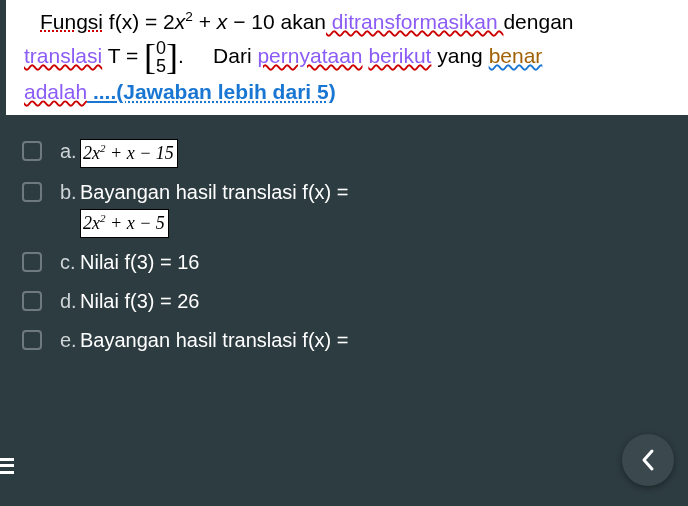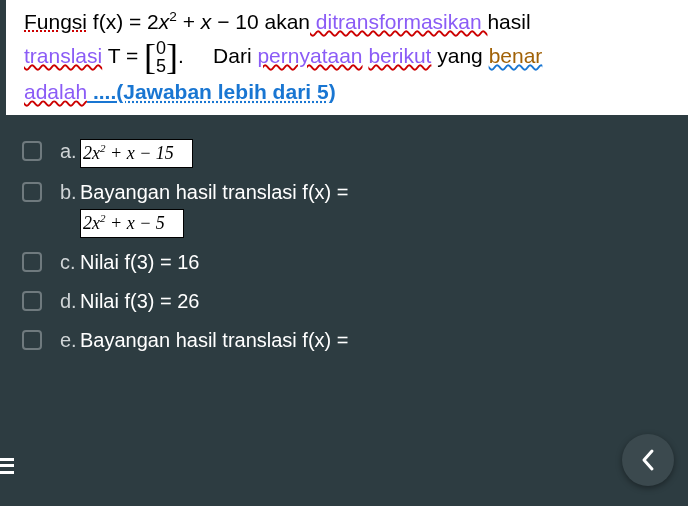--- a/index.html
+++ b/index.html
@@ -13,21 +13,21 @@
       overflow: hidden;
     }
     .question-box {
       background: #fff;
       color: #000;
       padding: 6px 10px 6px 18px;
       margin-left: 6px;
       font-size: 21px;
       line-height: 1.55;
     }
-    .question-box .fn { text-decoration: underline dotted #c00; text-decoration-thickness: 2px; }
+    .question-box .fn { text-decoration: underline dotted #c00; text-decoration-thickness: 2px; margin-left: 16px; }
     .question-box .red-u { color: #8b5cf6; text-decoration: underline wavy #c00; text-decoration-thickness: 1.5px; }
     .question-box .blue-u { color: #a16207; text-decoration: underline wavy #1976d2; text-decoration-thickness: 1.5px; }
     .question-box .blue-bold { color: #1976d2; font-weight: 700; text-decoration: underline; }
     .question-box .inst { text-decoration: underline dotted #1976d2; }
     .matrix {
       display: inline-flex;
       align-items: center;
       vertical-align: middle;
       font-size: 21px;
     }
@@ -61,21 +61,21 @@
       padding-left: 14px;
       color: #cfd4d6;
       font-size: 20px;
     }
     .optbody { flex: 1; }
     .formula {
       display: inline-block;
       background: #fff;
       color: #000;
       border: 1px solid #000;
-      padding: 0 18px 1px 2px;
+      padding: 0 3px 1px 2px;
       font-size: 18px;
       margin-top: 2px;
       font-family: 'Times New Roman', serif;
       font-style: italic;
     }
     .formula .sup { font-size: 11px; vertical-align: super; }
     .fab {
       position: absolute;
       right: 14px;
       bottom: 20px;
@@ -106,21 +106,21 @@
       background: #fff;
       width: 100%;
     }
     sup { font-size: 0.65em; }
   </style>
 </head>
 <body>
 
 <div class="question-box">
   <div>
-    <span class="fn">Fungsi</span><span> f(x) = 2<i>x</i><sup>2</sup> + <i>x</i> − 10 </span><span>akan</span><span class="red-u"> ditransformasikan </span><span>hasil</span>
+    <span class="fn">Fungsi</span><span> f(x) = 2<i>x</i><sup>2</sup> + <i>x</i> − 10 </span><span>akan</span><span class="red-u"> ditransformasikan </span><span>dengan</span>
   </div>
   <div>
     <span class="red-u">translasi</span><span> T = </span><span class="matrix">
         <span class="br">[</span>
         <span class="col">
           <span>0</span>
           <span>5</span>
         </span>
         <span class="br">]</span>
       </span><span>.</span>

